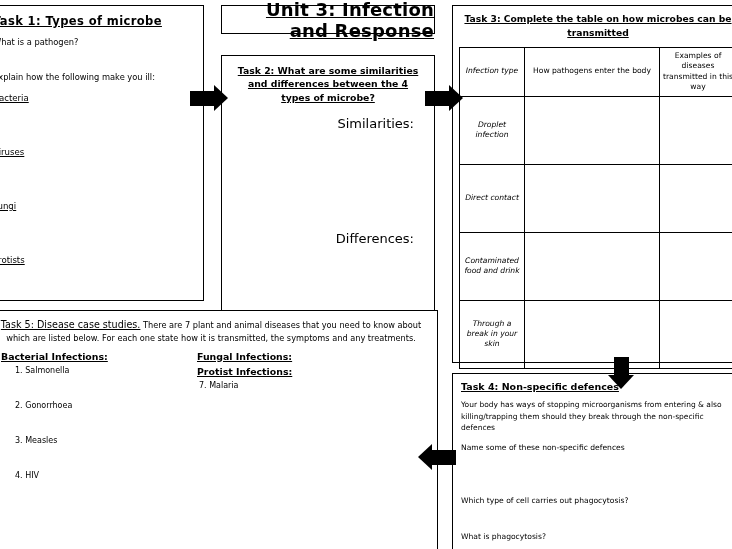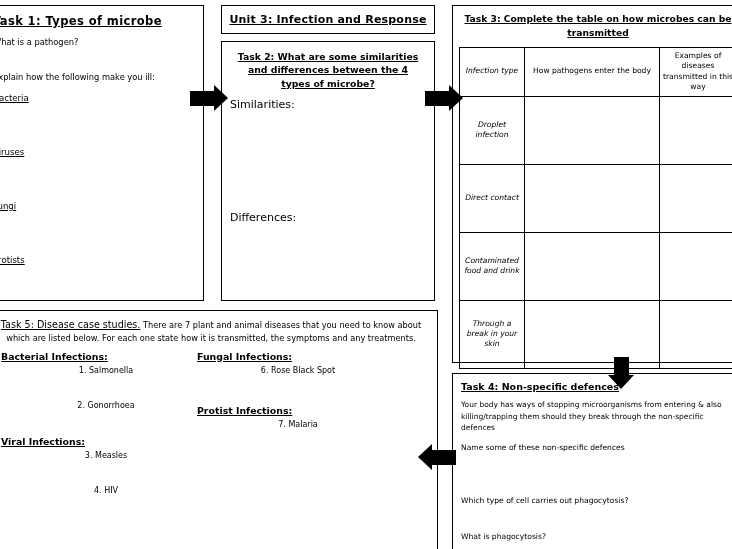--- a/index.html
+++ b/index.html
@@ -56,46 +56,47 @@
     left: 221px;
     top: 5px;
     width: 214px;
     height: 29px;
     border-width: 1.5px;
     display: flex;
     align-items: center;
     justify-content: center;
   }
   #unit-title .txt {
-    font-size: 11px;
+    font-size: 18px;
     font-weight: bold;
     text-decoration: underline;
     letter-spacing: 0.2px;
     text-align: right;
   }
 
   
   #task2 {
     left: 221px;
-    top: 41px;
+    top: 55px;
     width: 214px;
     height: 260px;
     padding: 6px 8px;
   }
   #task2 .head {
     font-size: 9.3px;
     font-weight: bold;
     text-decoration: underline;
     text-align: center;
     line-height: 1.45;
     margin: 2px 4px 8px 4px;
   }
   #task2 .lbl {
-    font-size: 11px;
-    margin: 0;
+    font-size: 13px;
+    margin: 12px;
+    text-align: right;
   }
   #task2 .lbl.diff { margin-top: 100px; }
 
   
   #task3 {
     left: 452px;
     top: 5px;
     width: 292px;
     height: 358px;
     padding: 5px 6px 6px 6px;
@@ -182,21 +183,20 @@
     font-size: 9.4px;
     font-weight: bold;
     text-decoration: underline;
     margin: 0 0 4px 0;
     white-space: nowrap;
   }
   #task5 .cat.sp { }
   #task5 .item {
     font-size: 8px;
     margin: 0 0 26px 14px;
-    text-align: center;
   }
   #task5 .item.r { margin-left: 2px; margin-bottom: 30px; }
   #task5 .viral-block { margin-top: 26px; }
   .arrow-right, .arrow-left {
     position: absolute;
     display: flex;
     align-items: center;
   }
   .ar-shaft {
     background: #000000;
@@ -308,28 +308,26 @@
   <div class="intro">
     <span class="bold-ul">Task 5: Disease case studies.</span>
     <span>There are 7 plant and animal diseases that you need to know about which are listed below. For each one state how it is transmitted, the symptoms and any treatments.</span>
   </div>
   <div class="cols">
     <div class="col-left">
       <div class="cat">Bacterial Infections:</div>
       <div class="item">1.  Salmonella</div>
       <div class="item">2.  Gonorrhoea</div>
       <div class="viral-block">
-        <div class="cat">Viral Infections:</div>
         <div class="item">3.  Measles</div>
         <div class="item">4.  HIV</div>
       </div>
     </div>
     <div class="col-right">
       <div class="cat">Fungal Infections:</div>
-      <div class="item r">6. Rose Black Spot</div>
       <div class="cat sp">Protist Infections:</div>
       <div class="item r">7. Malaria</div>
     </div>
   </div>
 </div>
 
 <div class="arrow-right" id="arrow1">
   <div class="ar-shaft"></div>
   <div class="ar-head-r"></div>
 </div>

